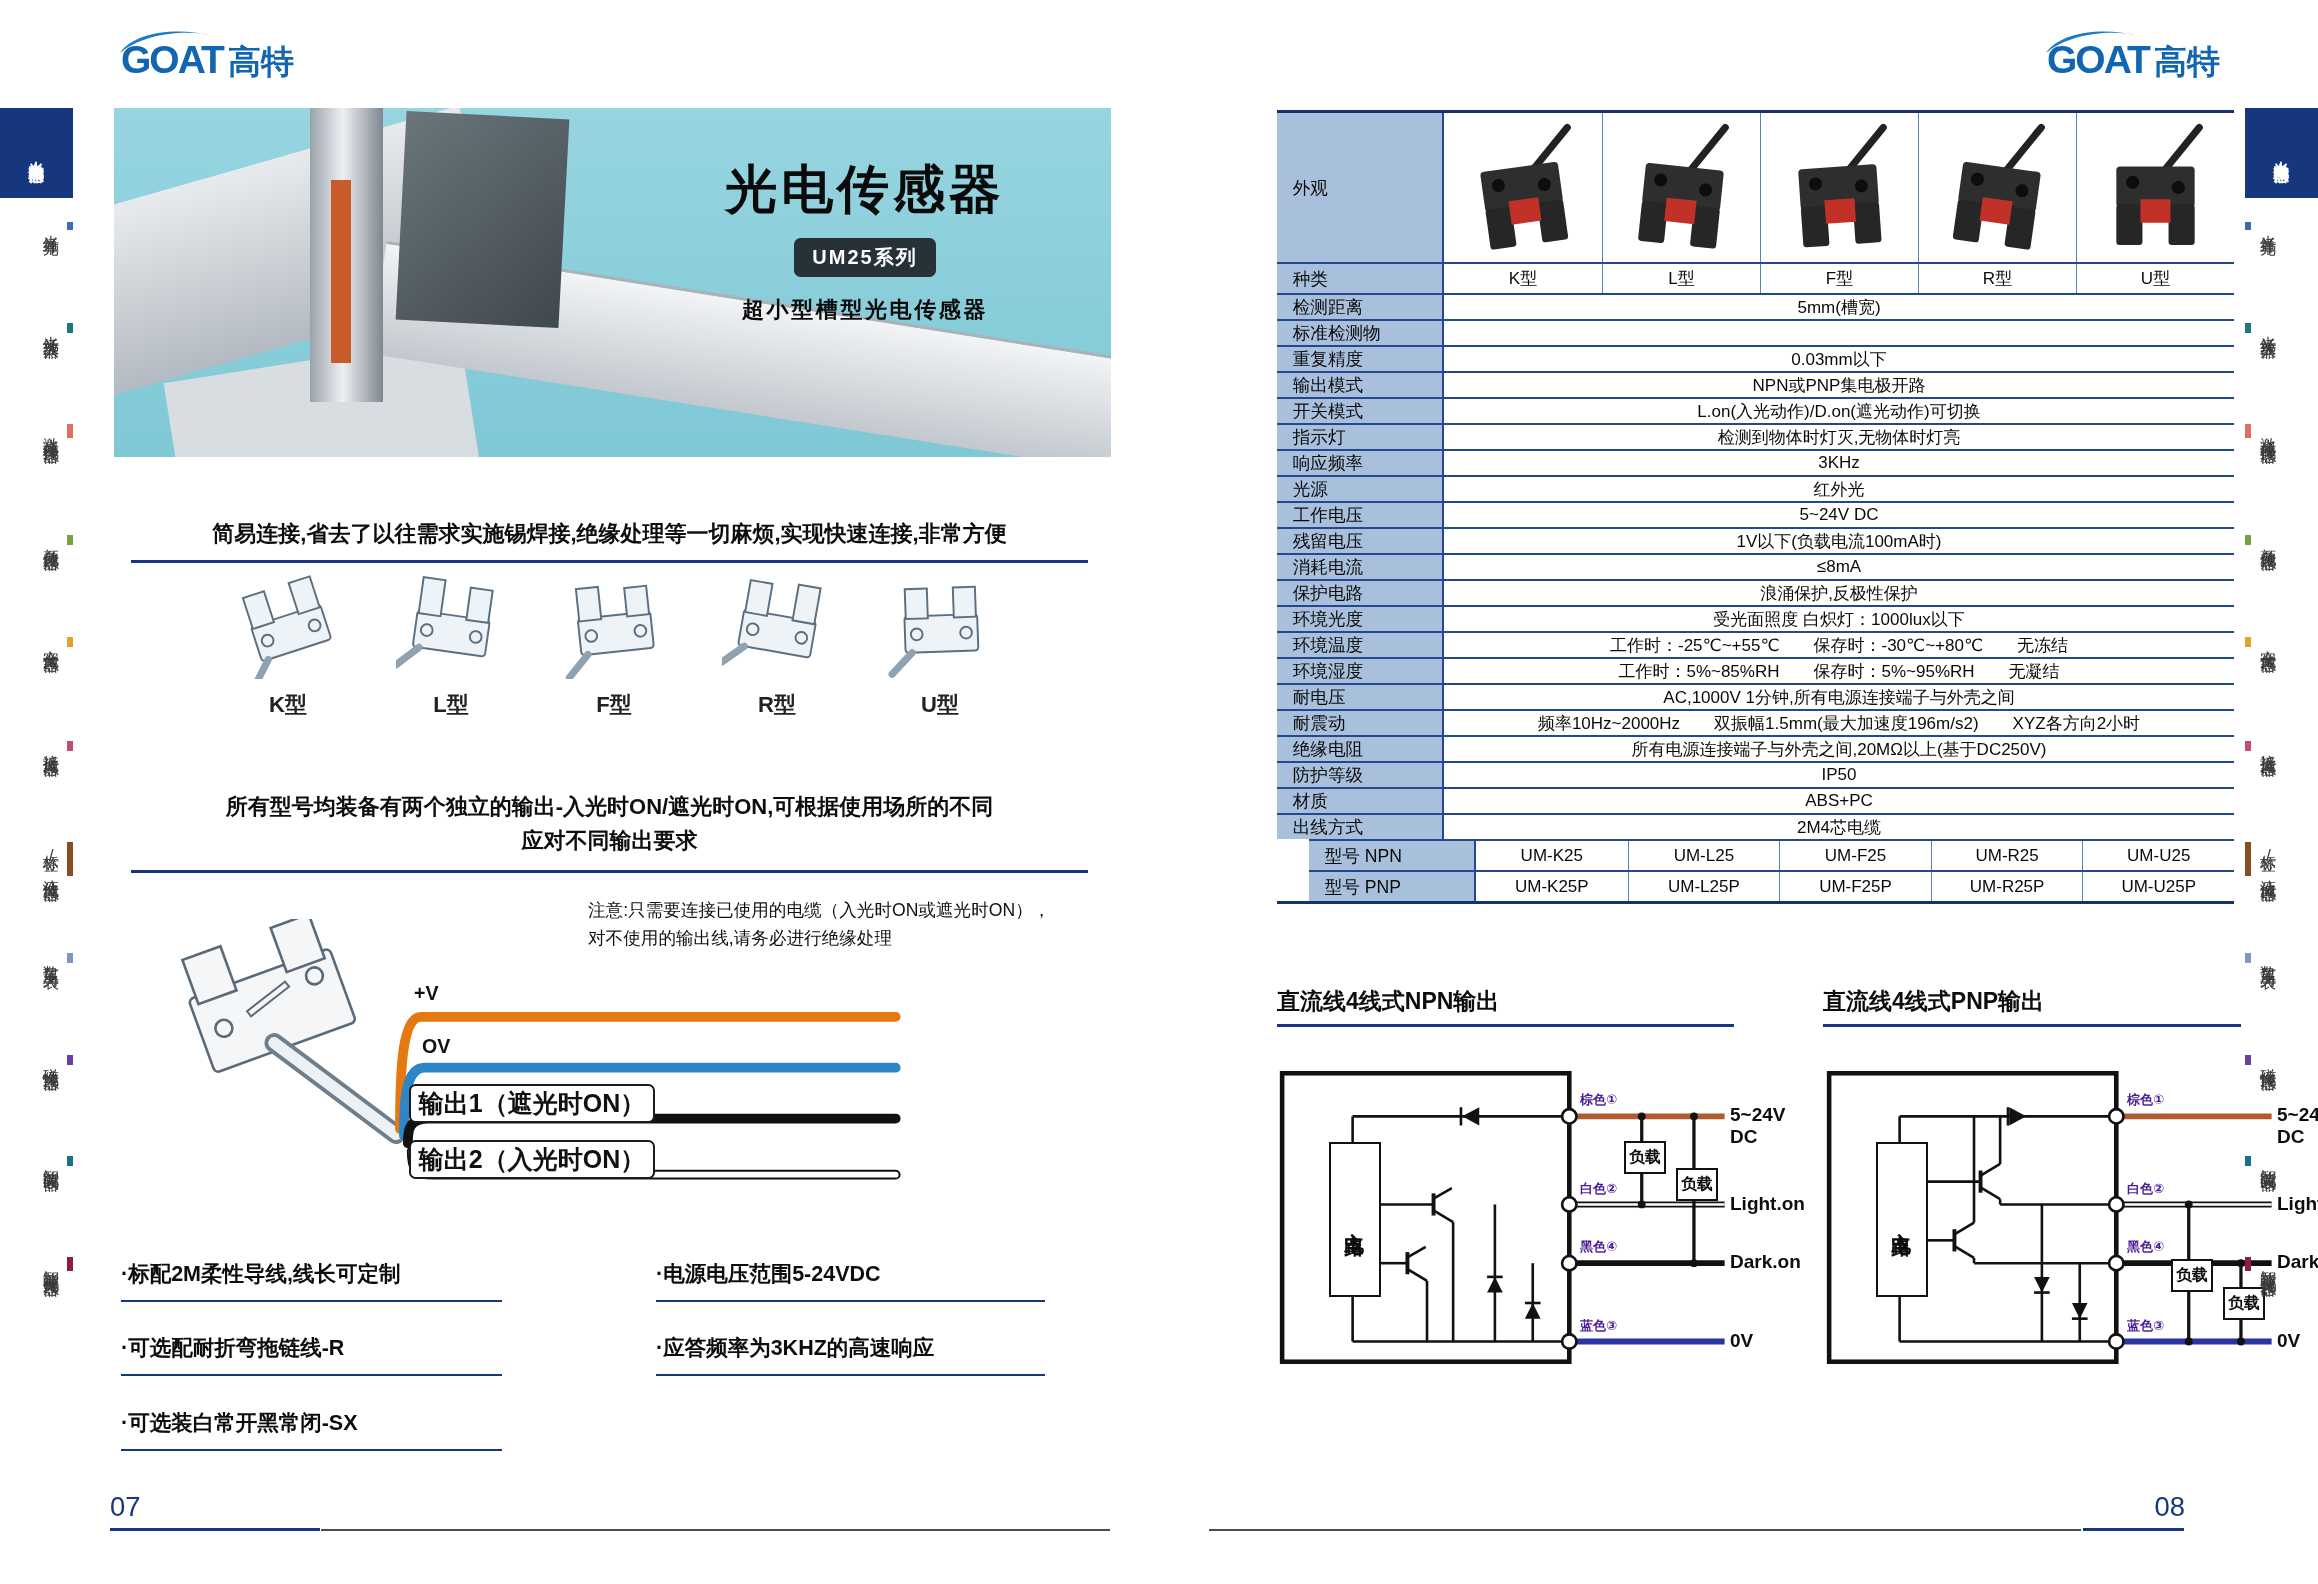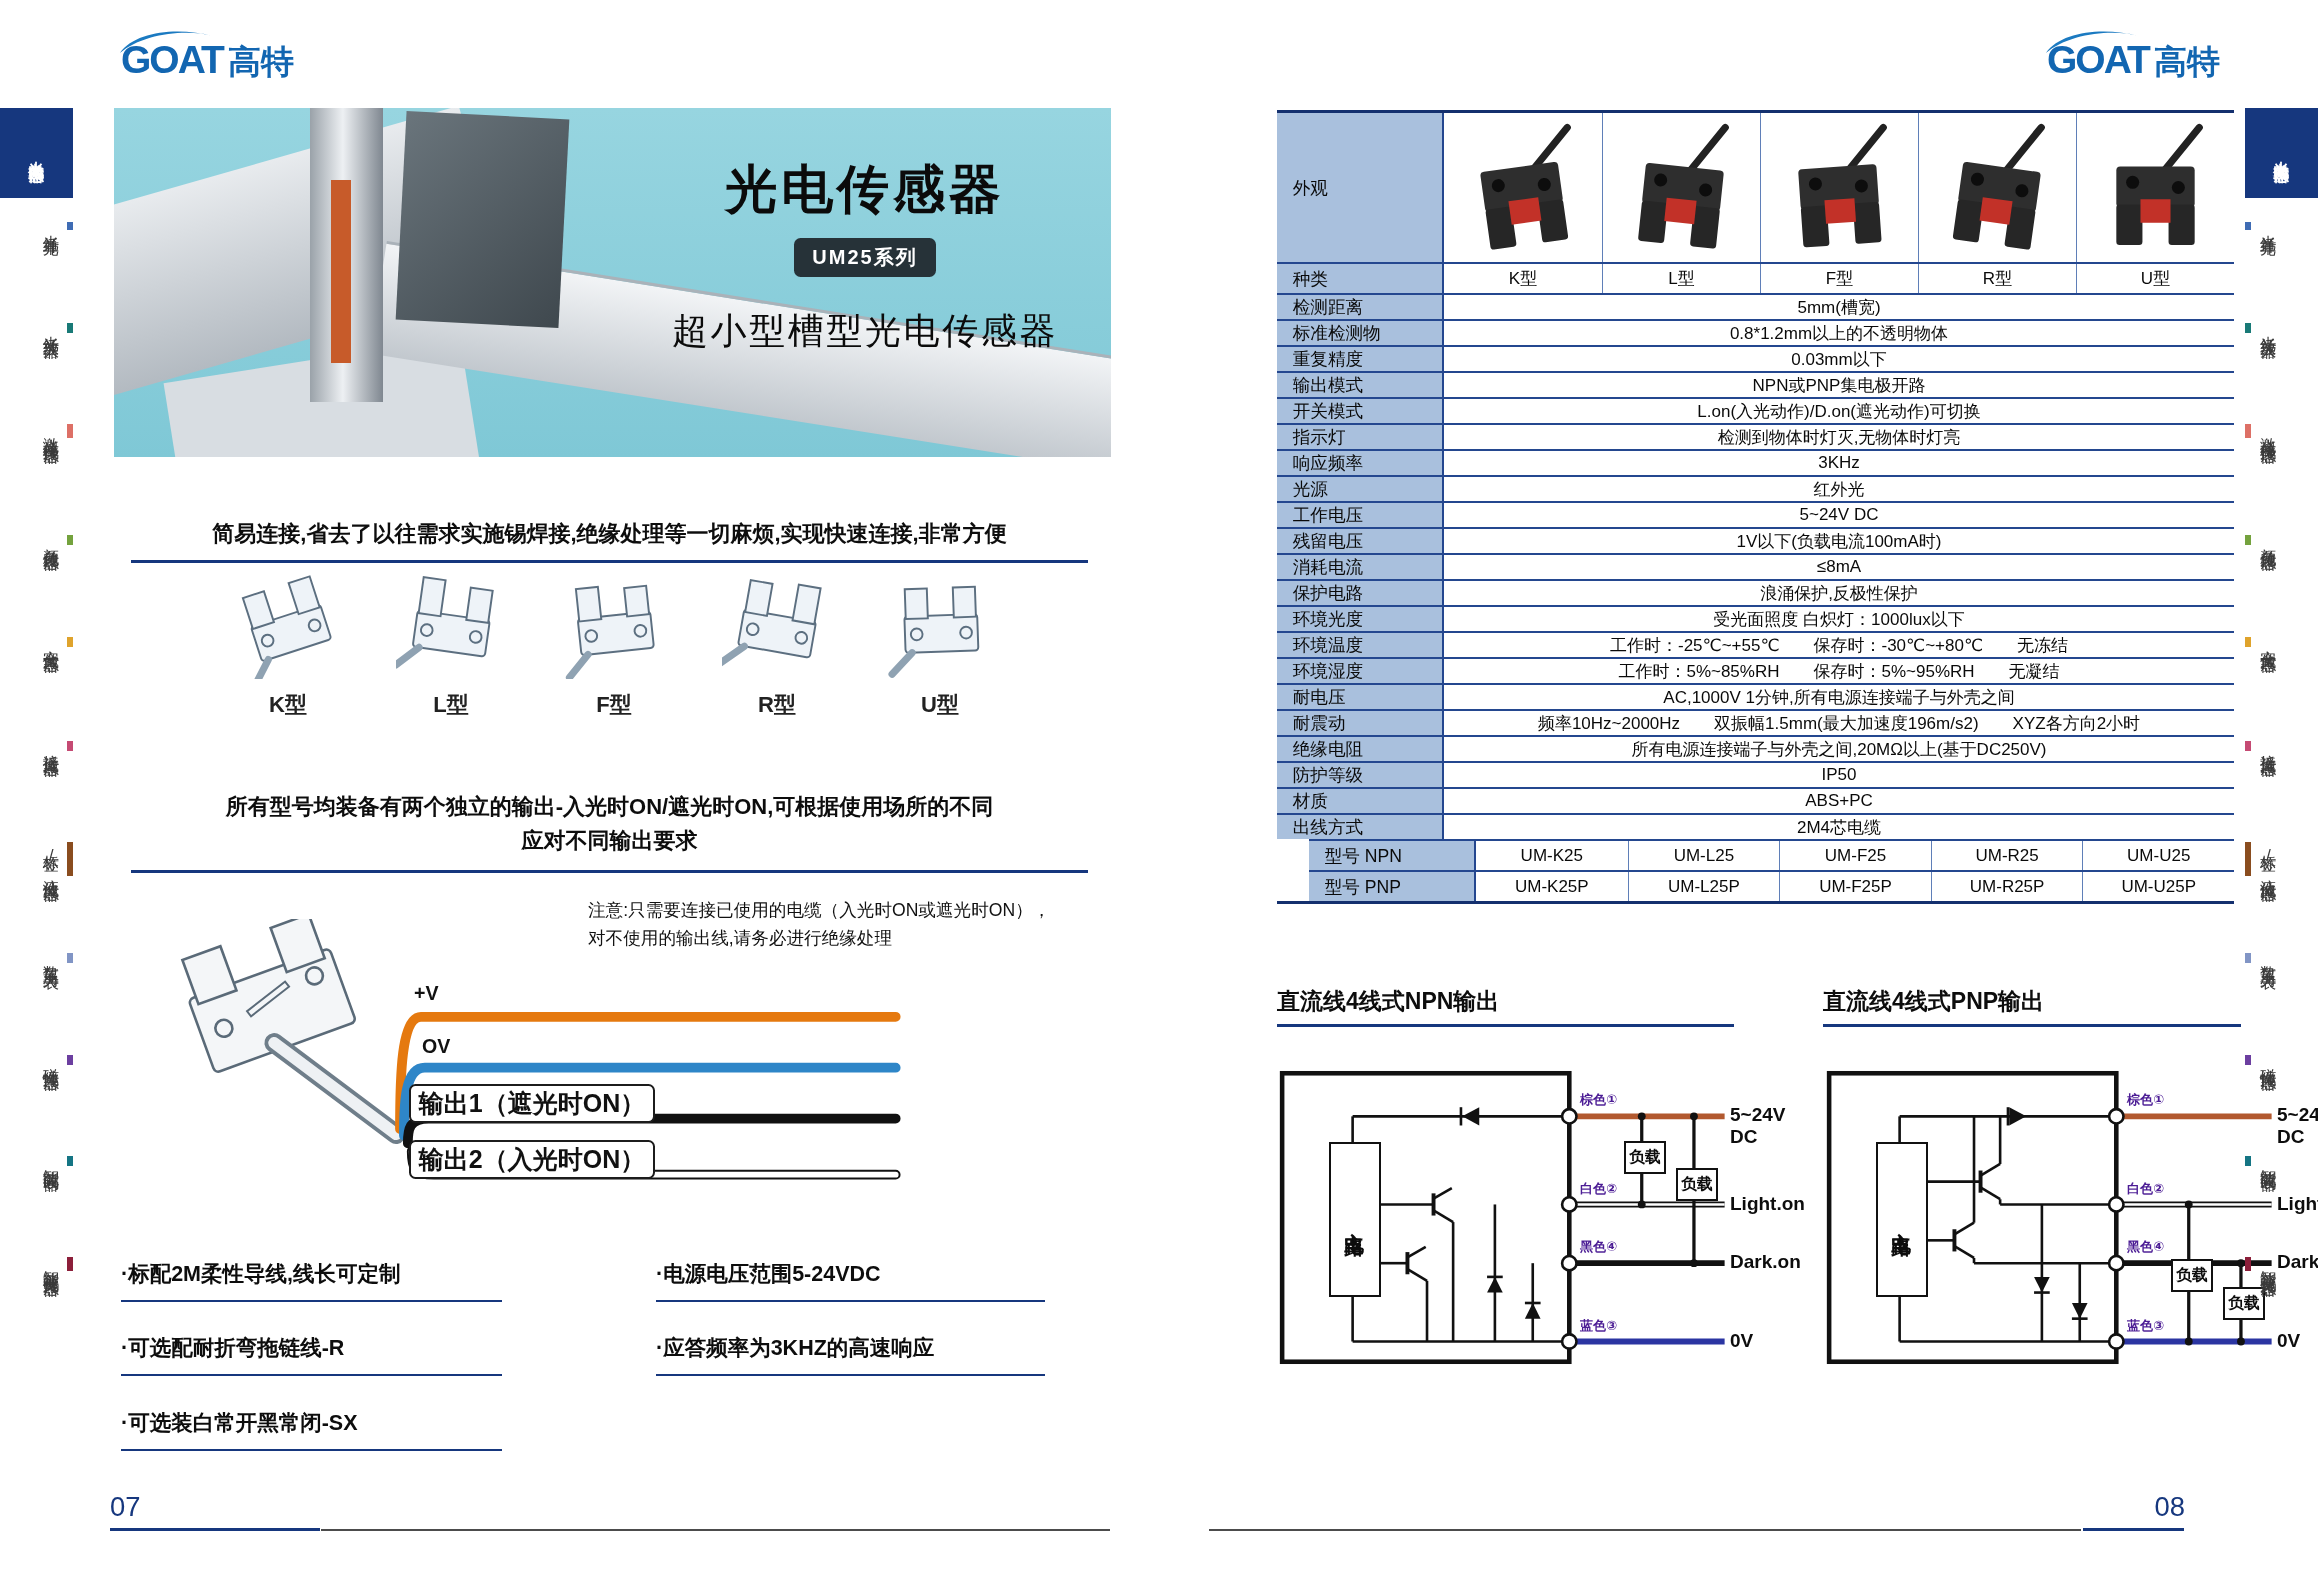--- a/index.html
+++ b/index.html
@@ -38,21 +38,21 @@
   .m-block{position:absolute;left:59px;bottom:-46px;width:300px;height:144px;background:#d8dde2;transform:rotate(-9deg);}
   .m-col{position:absolute;left:196px;top:0;width:73px;height:294px;
     background:linear-gradient(90deg,#9aa2a9,#edf0f3 45%,#7f8790);}
   .m-orange{position:absolute;left:217px;top:72px;width:19.6px;height:183px;background:#c75b2a;}
   .m-panel{position:absolute;left:287px;top:6.5px;width:163px;height:209px;
     background:linear-gradient(135deg,#6a757c,#3f484e);transform:rotate(3deg);}
   .hero-text{position:absolute;left:529px;top:47px;width:444px;text-align:center;}
   .hero-title{font-size:52px;font-weight:800;color:#0b0b0b;letter-spacing:3.9px;}
   .hero-badge{display:inline-block;margin-top:13px;background:#263238;color:#fff;font-size:20px;
     font-weight:600;padding:5.9px 18.3px;border-radius:6.5px;letter-spacing:2px;}
-  .hero-sub{margin-top:30px;font-size:36px;font-weight:400;color:#0b0b0b;letter-spacing:2.6px;}
+  .hero-sub{margin-top:18px;font-size:22px;font-weight:700;color:#0b0b0b;letter-spacing:2.6px;}
 
   
   .para{position:absolute;text-align:center;font-size:22px;font-weight:700;color:#0d0d0d;line-height:1.55;}
   .rule{position:absolute;height:2.6px;background:#16377e;}
   .grayline{position:absolute;height:2px;background:#4c4c4c;}
   .types-row{position:absolute;left:229px;top:575px;width:770px;display:flex;justify-content:space-between;}
   .type-item{width:118px;text-align:center;}
   .type-label{margin-top:9.1px;font-size:22px;font-weight:600;color:#222;}
   .note{position:absolute;left:588px;top:896px;width:522px;font-size:17.6px;color:#111;line-height:1.6;}
   .wirefig{position:absolute;left:114px;top:919px;width:979px;height:300px;}
@@ -365,21 +365,20 @@
       <div class="t-cell">F型</div>
       <div class="t-cell">R型</div>
       <div class="t-cell">U型</div>
     </div>
     <div class="t-row span row-spec">
         <div class="t-label">检测距离</div>
         <div class="t-value">5mm(槽宽)</div>
       </div>
     <div class="t-row span row-spec">
         <div class="t-label">标准检测物</div>
-        <div class="t-value">0.8*1.2mm以上的不透明物体</div>
       </div>
     <div class="t-row span row-spec">
         <div class="t-label">重复精度</div>
         <div class="t-value">0.03mm以下</div>
       </div>
     <div class="t-row span row-spec">
         <div class="t-label">输出模式</div>
         <div class="t-value">NPN或PNP集电极开路</div>
       </div>
     <div class="t-row span row-spec">

